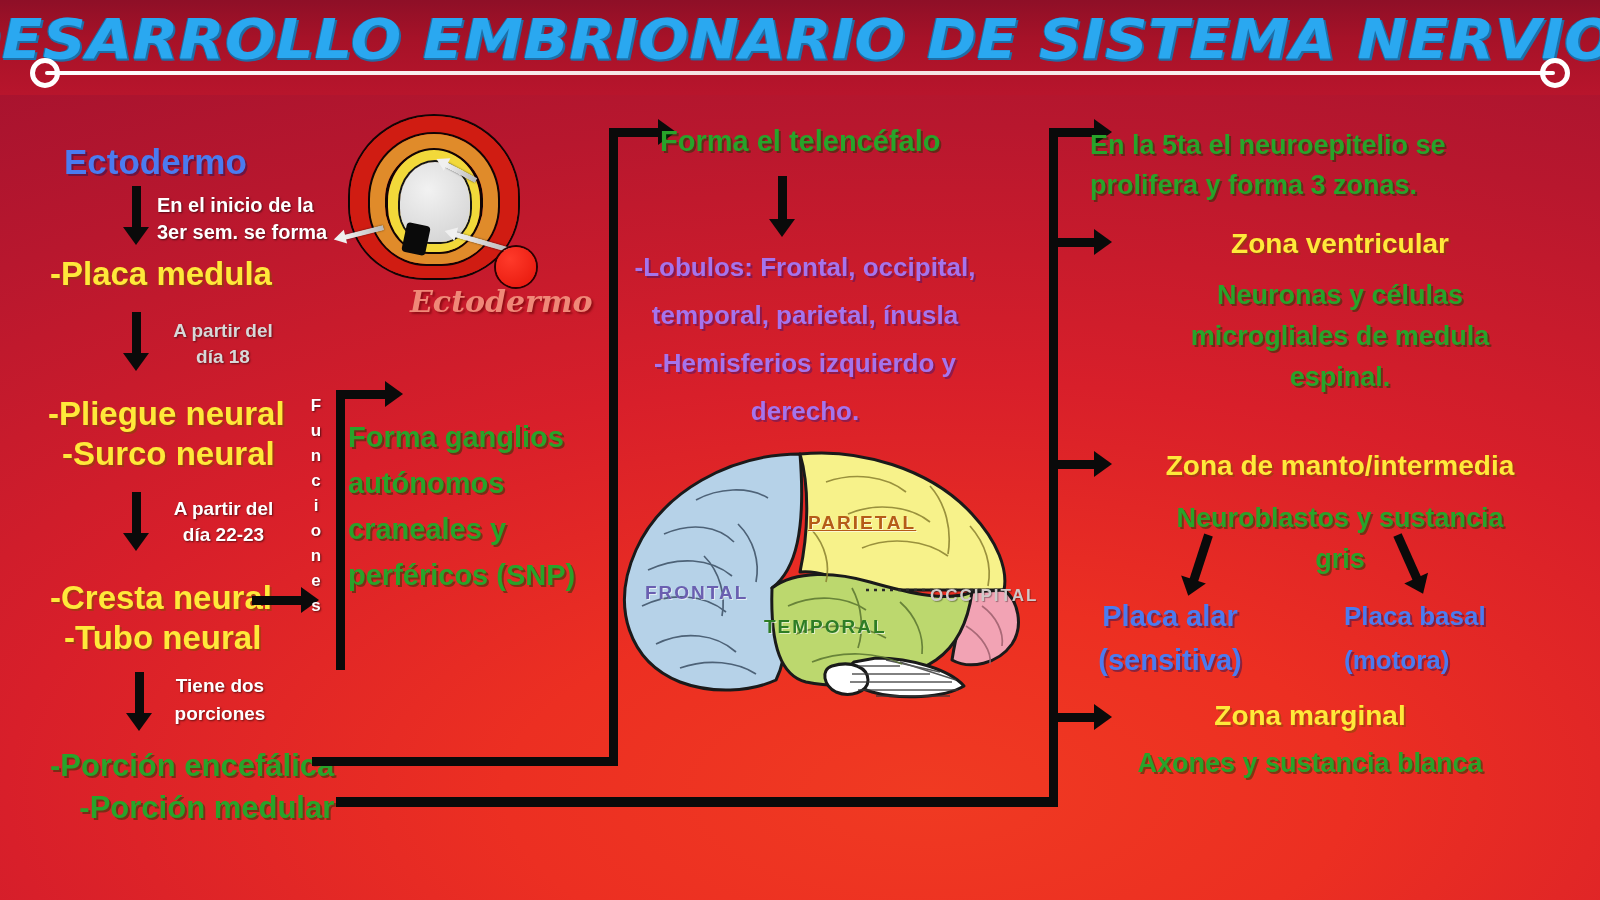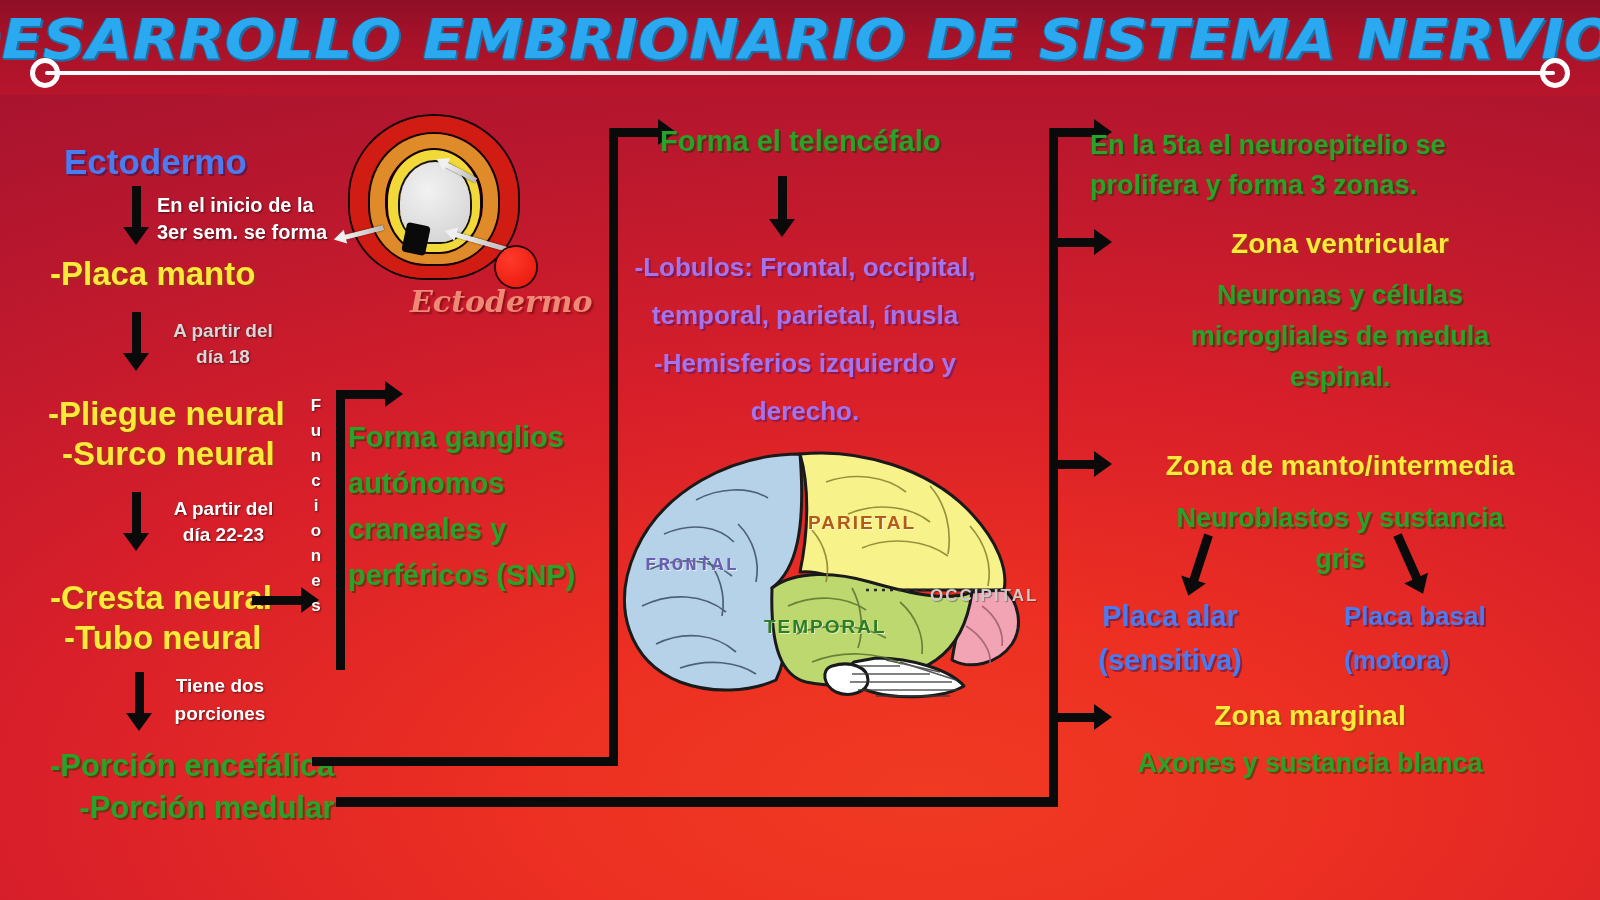--- a/index.html
+++ b/index.html
@@ -85,22 +85,22 @@
   #reddot{position:absolute;left:148px;top:135px;width:40px;height:40px;border-radius:50%;
     background:radial-gradient(circle at 35% 30%,#ff3a2a,#e5150a);box-shadow:0 0 0 2px #2a0000;}
   #ecto-label{position:absolute;left:62px;top:172px;
     font-family:"DejaVu Serif", serif;font-weight:bold;font-style:italic;font-size:30px;
     color:#f08878;text-shadow:2px 2px 2px rgba(90,0,0,.5);white-space:nowrap;}
 
   
   #brain{position:absolute;left:600px;top:430px;width:450px;height:270px;}
   #brain svg{display:block;}
   .lobe-label{position:absolute;font-weight:bold;letter-spacing:2px;font-size:19px;}
-  #lbl-frontal{left:45px;top:124px;color:#6a5fb0;text-shadow:1px 1px 0 rgba(255,255,255,.6);font-family:Liberation Mono, monospace;}
-  #lbl-parietal{left:208px;top:82px;color:#b55b18;text-shadow:1px 1px 0 rgba(255,255,255,.6);}
+  #lbl-frontal{left:45px;top:152px;color:#6a5fb0;text-shadow:1px 1px 0 rgba(255,255,255,.6);}
+  #lbl-parietal{left:208px;top:82px;color:#b55b18;text-shadow:1px 1px 0 rgba(255,255,255,.6);text-decoration:underline;}
   #lbl-temporal{left:164px;top:186px;color:#2e7d25;text-shadow:1px 1px 0 rgba(255,255,255,.6);}
   #lbl-occipital{left:330px;top:156px;color:#cfc9c9;font-size:17px;text-shadow:1px 1px 1px rgba(0,0,0,.35);}
 </style>
 </head>
 <body>
 
 <div id="page">
 
   <div id="titlebar">
     <div id="title">DESARROLLO EMBRIONARIO DE SISTEMA NERVIOSO</div>
@@ -110,21 +110,21 @@
   </div>
 
   <div class="abs blue-t" style="left:64px;top:142px;font-size:35px;">Ectodermo</div>
 
   <div class="arrow-down" style="left:132px;top:186px;height:42px;"></div>
   <div class="abs white-t" style="left:157px;top:192px;font-size:20px;line-height:27px;">
     <div>En el inicio de la</div>
     <div>3er sem. se forma</div>
   </div>
 
-  <div class="abs yellow-t" style="left:50px;top:255px;font-size:33px;">-Placa manto</div>
+  <div class="abs yellow-t" style="left:50px;top:255px;font-size:33px;">-Placa medula</div>
 
   <div class="arrow-down" style="left:132px;top:312px;height:42px;"></div>
   <div class="abs gray-t" style="left:158px;top:318px;font-size:19px;line-height:26px;text-align:center;width:130px;">
     <div>A partir del</div>
     <div>día 18</div>
   </div>
 
   <div class="abs yellow-t" style="left:48px;top:394px;font-size:33px;line-height:40px;">
     <div>-Pliegue neural</div>
     <div style="padding-left:14px;">-Surco neural</div>

